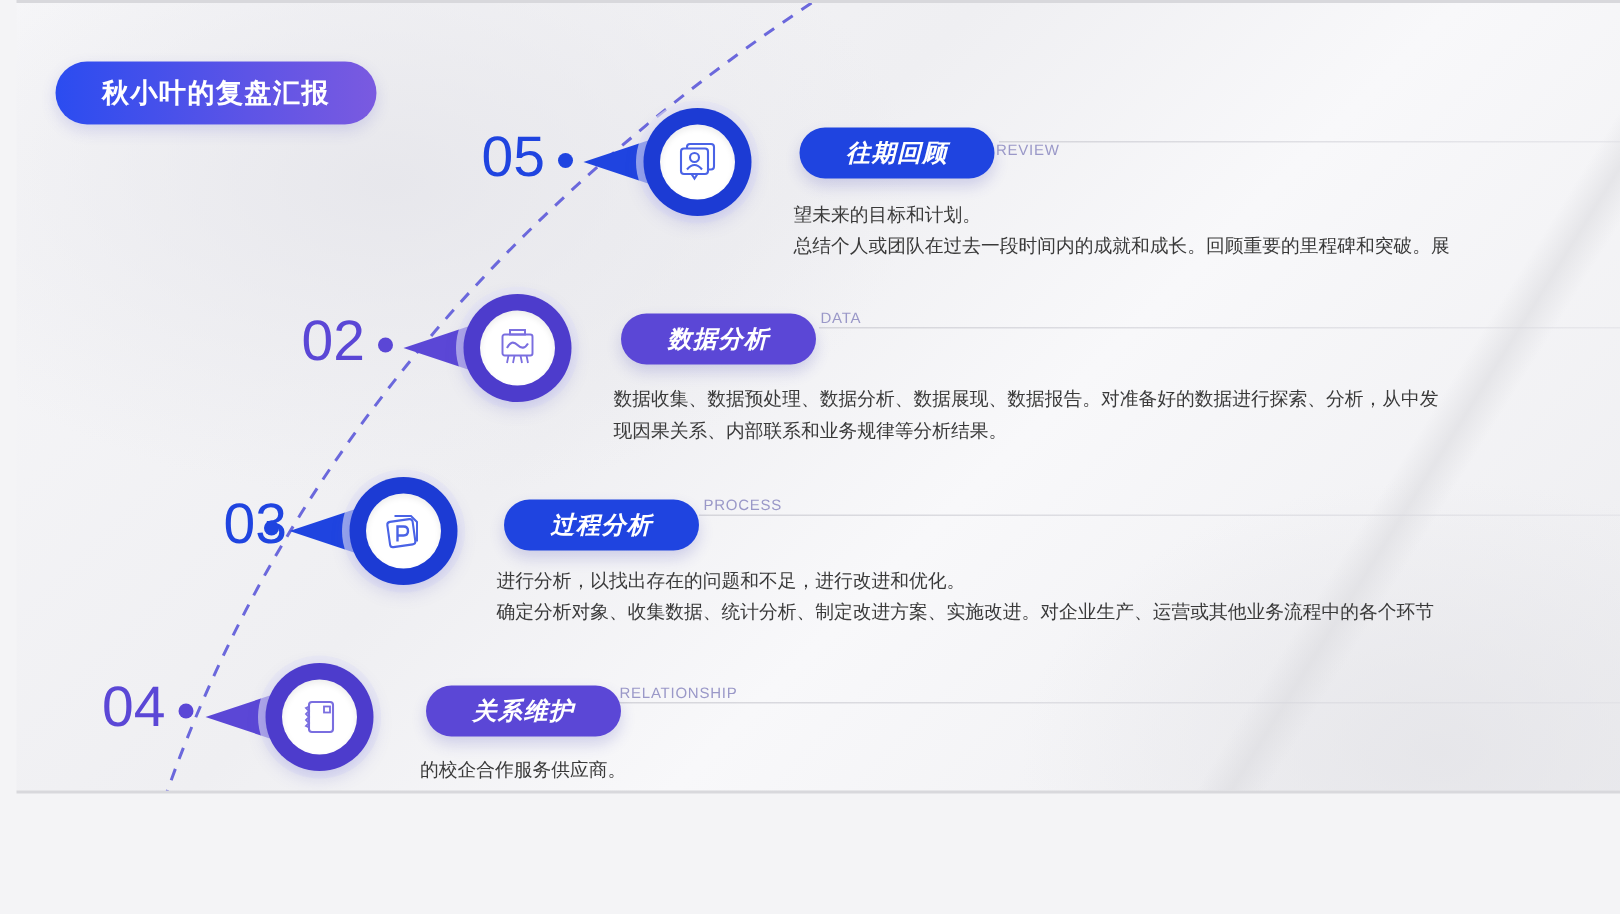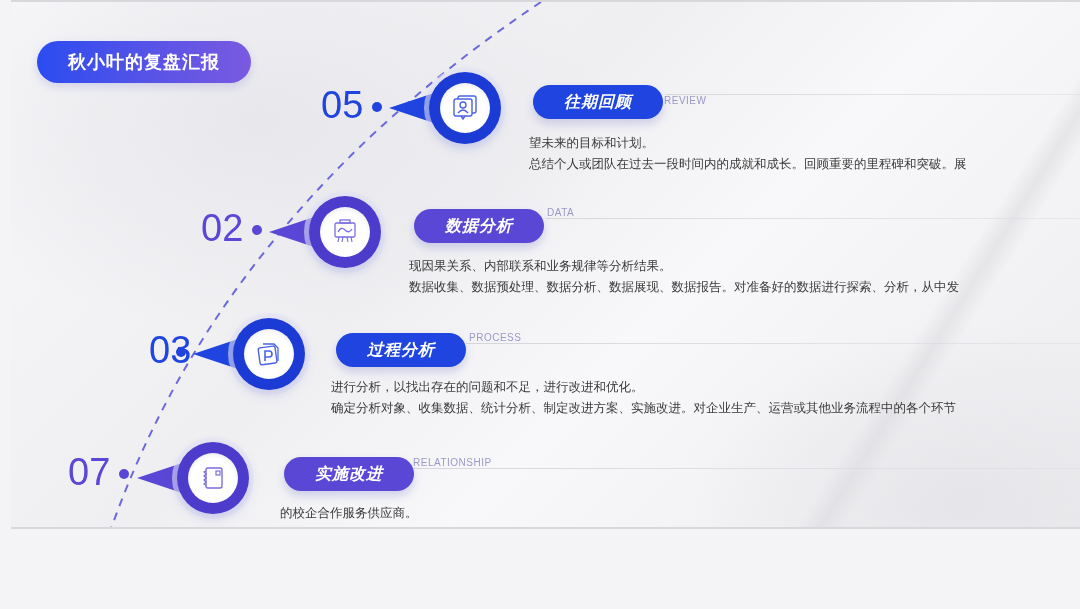--- a/index.html
+++ b/index.html
@@ -134,22 +134,22 @@
             <rect x="5" y="6" width="20" height="14" rx="1.5" fill="none" stroke="#7a6ee0" stroke-width="1.3"></rect>
             <path d="M8 15 Q11 9 15 13 Q19 17 22 12" fill="none" stroke="#7a6ee0" stroke-width="1.4"></path>
             <path d="M9 20 L8 25 M13 20 L12 25 M17 20 L18 25 M21 20 L22 25" stroke="#7a6ee0" stroke-width="1.2"></path>
           </svg>
         </div>
       </div>
     </div>
     <div class="pill" style="left:403px; top:207px; background:#5b47d6;">数据分析</div>
     <div class="eng" style="left:536px; top:205px;">DATA</div>
     <div class="desc" style="left:398px; top:253px; width:610px;">
+      <div>数据收集、数据预处理、数据分析、数据展现、数据报告。对准备好的数据进行探索、分析，从中发</div>
       <div>现因果关系、内部联系和业务规律等分析结果。</div>
-      <div>数据收集、数据预处理、数据分析、数据展现、数据报告。对准备好的数据进行探索、分析，从中发</div>
     </div>
   </div>
 
   <div>
     <div class="num" style="left:114px; top:329px; color:#1f44e0;margin-left:24px;">03</div>
     <div class="dot" style="left:165px; top:345px; background:#1f44e0;"></div>
     <div class="pin" style="left:174px; top:312px;">
       <div class="tail" style="border-top:20px solid transparent; border-bottom:20px solid transparent; border-right:60px solid #1f44e0; top:20px; left:8px;"></div>
       <div class="ring" style="background:#1c3bd4;">
         <div class="inner">
@@ -163,33 +163,33 @@
     </div>
     <div class="pill" style="left:325px; top:331px; background:#1f44e0;">过程分析</div>
     <div class="eng" style="left:458px; top:330px;">PROCESS</div>
     <div class="desc" style="left:320px; top:374px; width:700px;">
       <div>进行分析，以找出存在的问题和不足，进行改进和优化。</div>
       <div>确定分析对象、收集数据、统计分析、制定改进方案、实施改进。对企业生产、运营或其他业务流程中的各个环节</div>
     </div>
   </div>
 
   <div>
-    <div class="num" style="left:57px; top:451px; color:#5b47d6;">07</div>
+    <div class="num" style="left:57px; top:451px; color:#5b47d6;">04</div>
     <div class="dot" style="left:108px; top:467px; background:#5b47d6;"></div>
     <div class="pin" style="left:118px; top:436px;">
       <div class="tail" style="border-top:20px solid transparent; border-bottom:20px solid transparent; border-right:60px solid #5b47d6; top:20px; left:8px;"></div>
       <div class="ring" style="background:#4d3ccc;">
         <div class="inner">
           <svg width="30" height="30" viewBox="0 0 30 30">
             <rect x="8" y="5" width="16" height="20" rx="2" fill="none" stroke="#7a6ee0" stroke-width="1.4"></rect>
             <rect x="18" y="8" width="4" height="4" fill="none" stroke="#7a6ee0" stroke-width="1.2"></rect>
             <path d="M8 8 L6 9 L8 11 L6 13 L8 15 L6 17 L8 19 L6 21 L8 22" fill="none" stroke="#7a6ee0" stroke-width="1.2"></path>
           </svg>
         </div>
       </div>
     </div>
-    <div class="pill" style="left:273px; top:455px; background:#5b47d6;">实施改进</div>
+    <div class="pill" style="left:273px; top:455px; background:#5b47d6;">关系维护</div>
     <div class="eng" style="left:402px; top:455px;">RELATIONSHIP</div>
     <div class="desc" style="left:269px; top:500px; width:740px;">
       <div>的校企合作服务供应商。</div>
     </div>
   </div>
 </div>
 
 </body></html>

